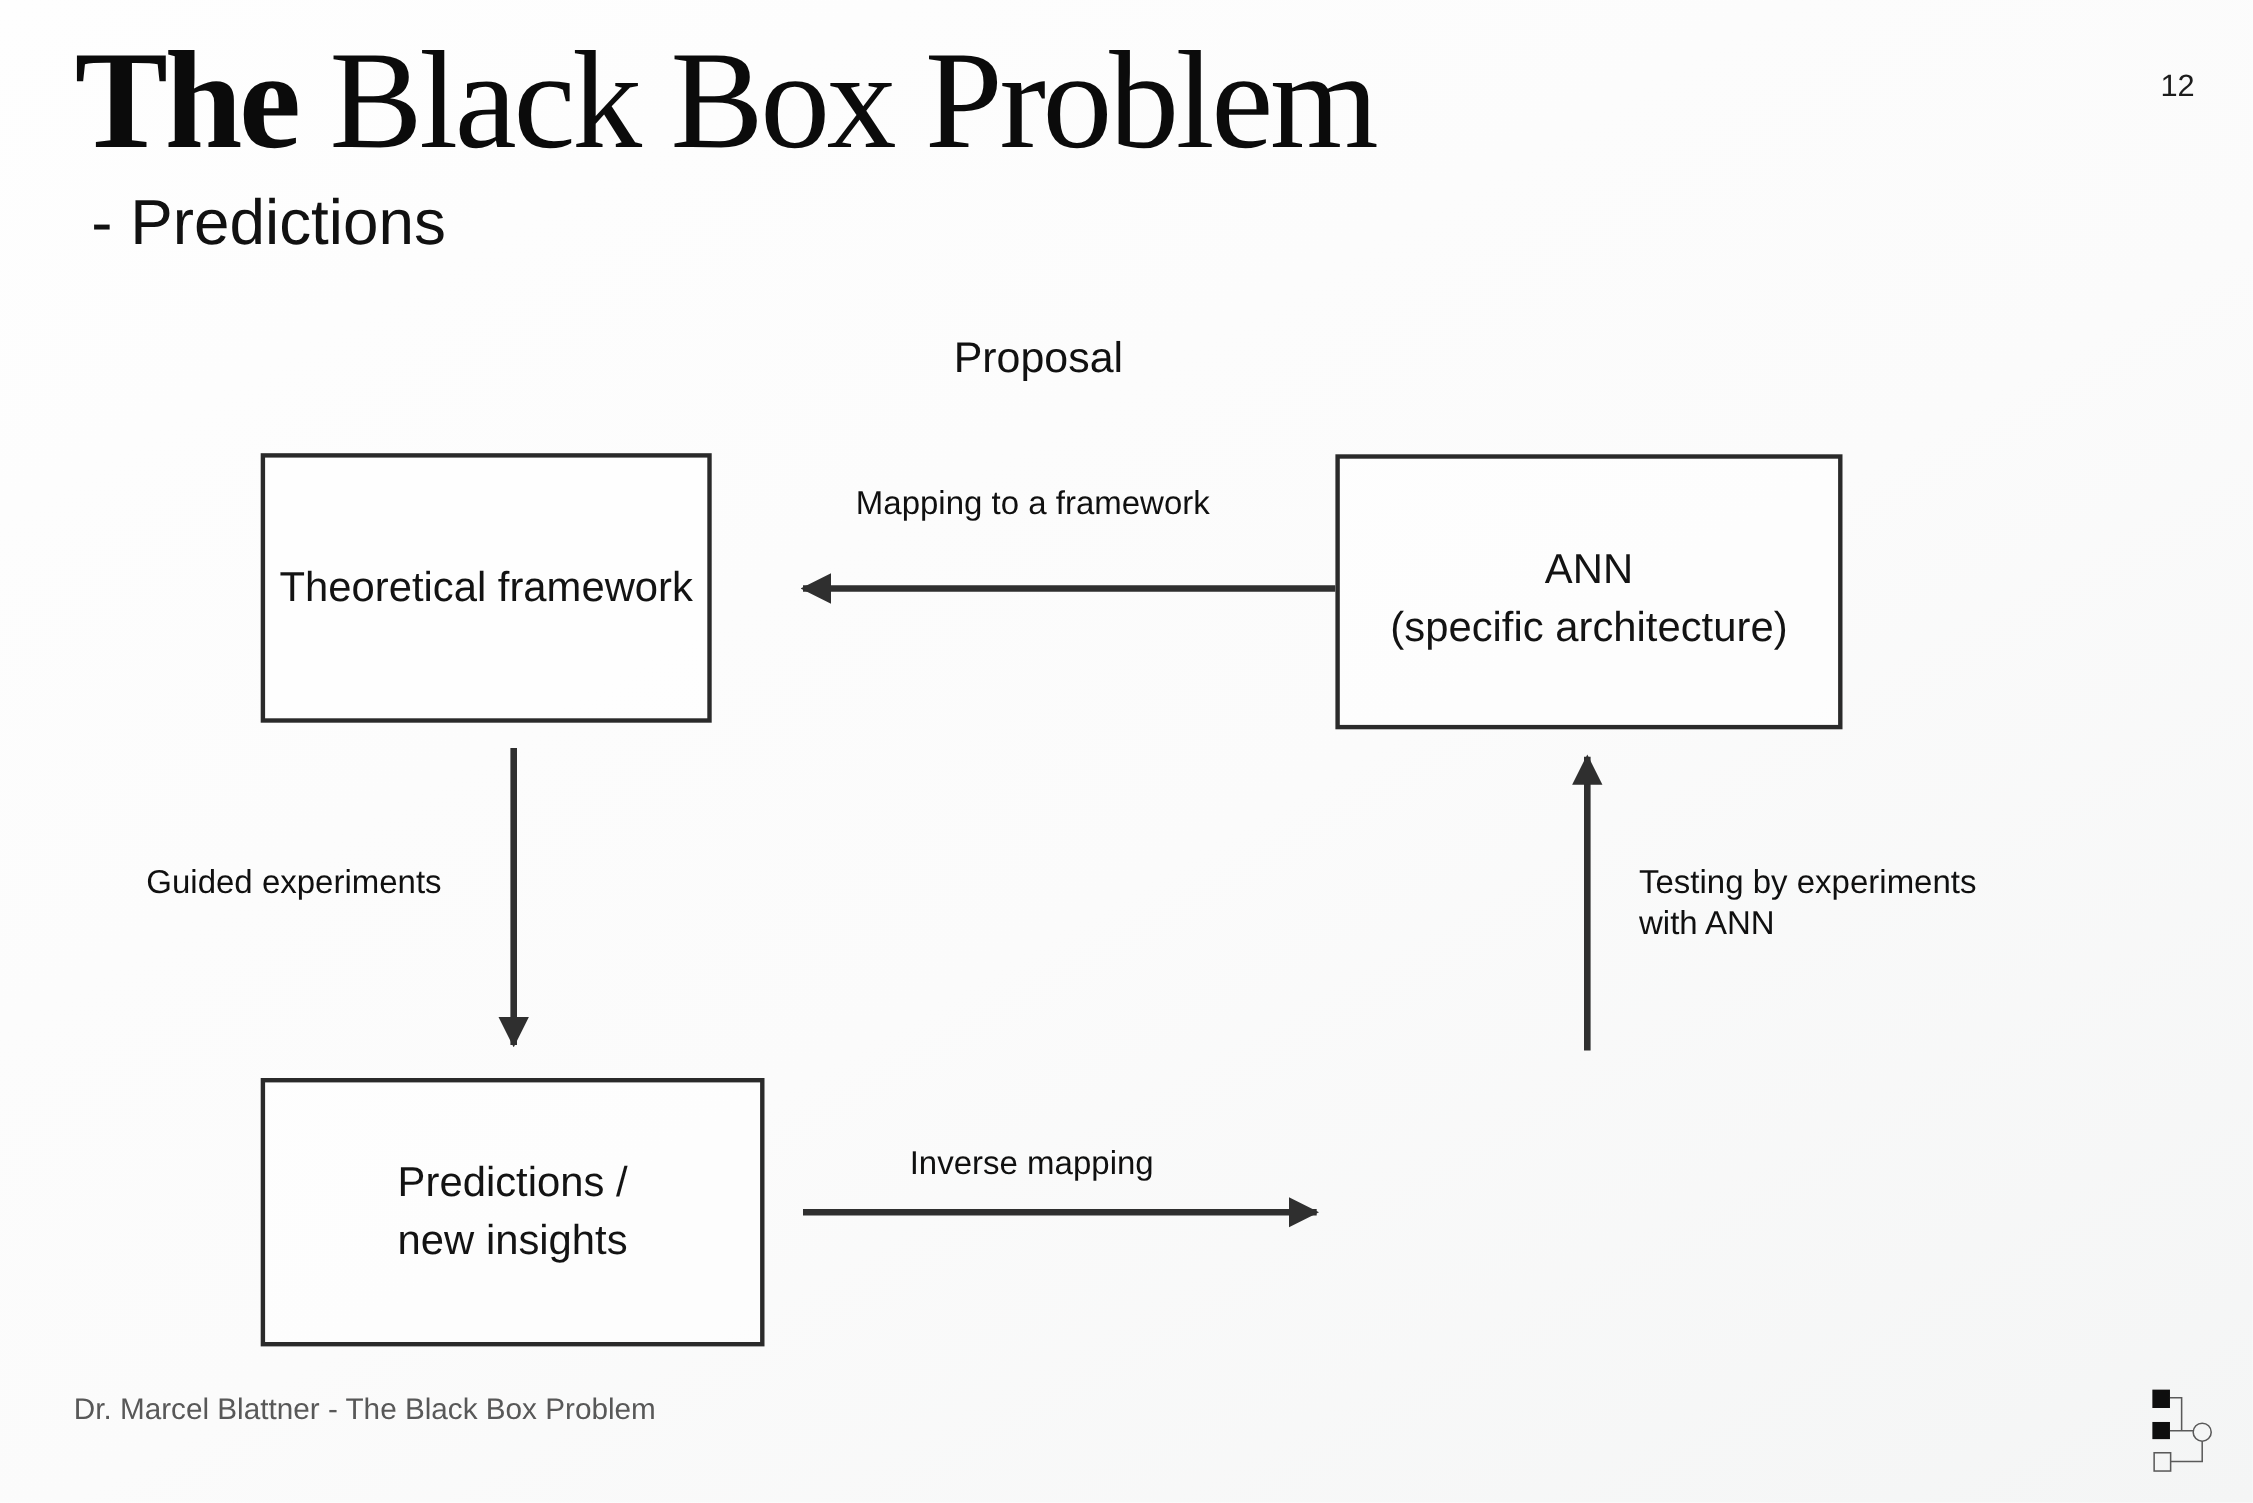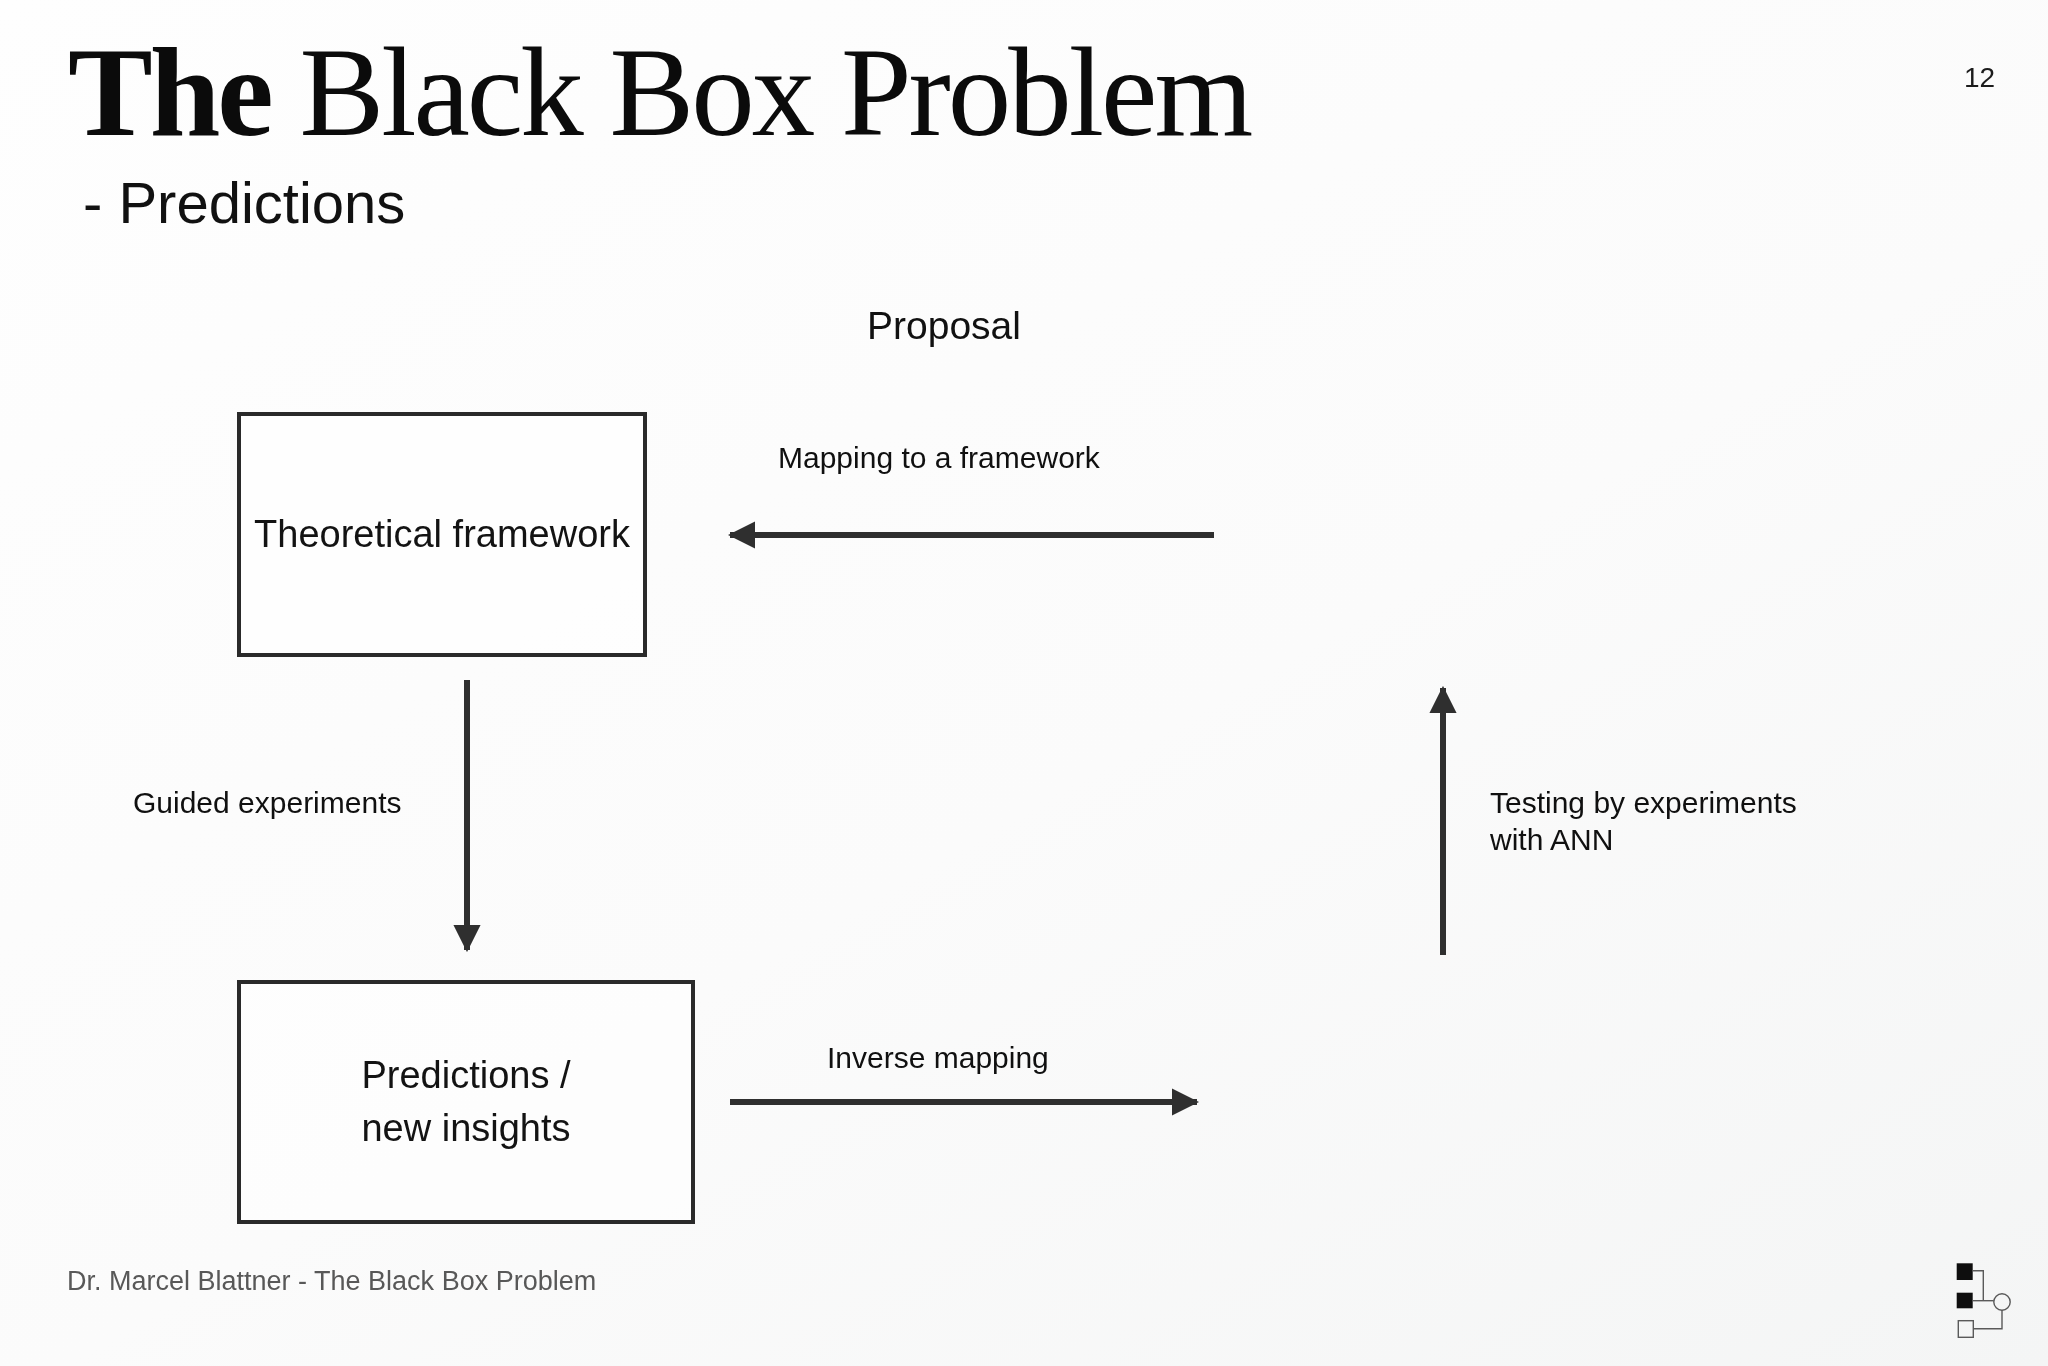--- a/index.html
+++ b/index.html
@@ -95,20 +95,24 @@
     <line x1="1214" y1="535" x2="730" y2="535" stroke="#2f2f2f" stroke-width="6" marker-end="url(#ah)"></line>
     <line x1="467" y1="680" x2="467" y2="950" stroke="#2f2f2f" stroke-width="6" marker-end="url(#ah)"></line>
     <line x1="730" y1="1102" x2="1197" y2="1102" stroke="#2f2f2f" stroke-width="6" marker-end="url(#ah)"></line>
     <line x1="1443" y1="955" x2="1443" y2="688" stroke="#2f2f2f" stroke-width="6" marker-end="url(#ah)"></line>
   </svg>
 
   <div class="abs node node-theoretical">
     <div>Theoretical framework</div>
   </div>
 
+  <div class="abs node node-ann">
+    <div>ANN</div>
+    <div>(specific architecture)</div>
+  </div>
 
   <div class="abs node node-predictions">
     <div>Predictions /</div>
     <div>new insights</div>
   </div>
 
 
   <div class="abs edge-label label-mapping">
     <div>Mapping to a framework</div>
   </div>

